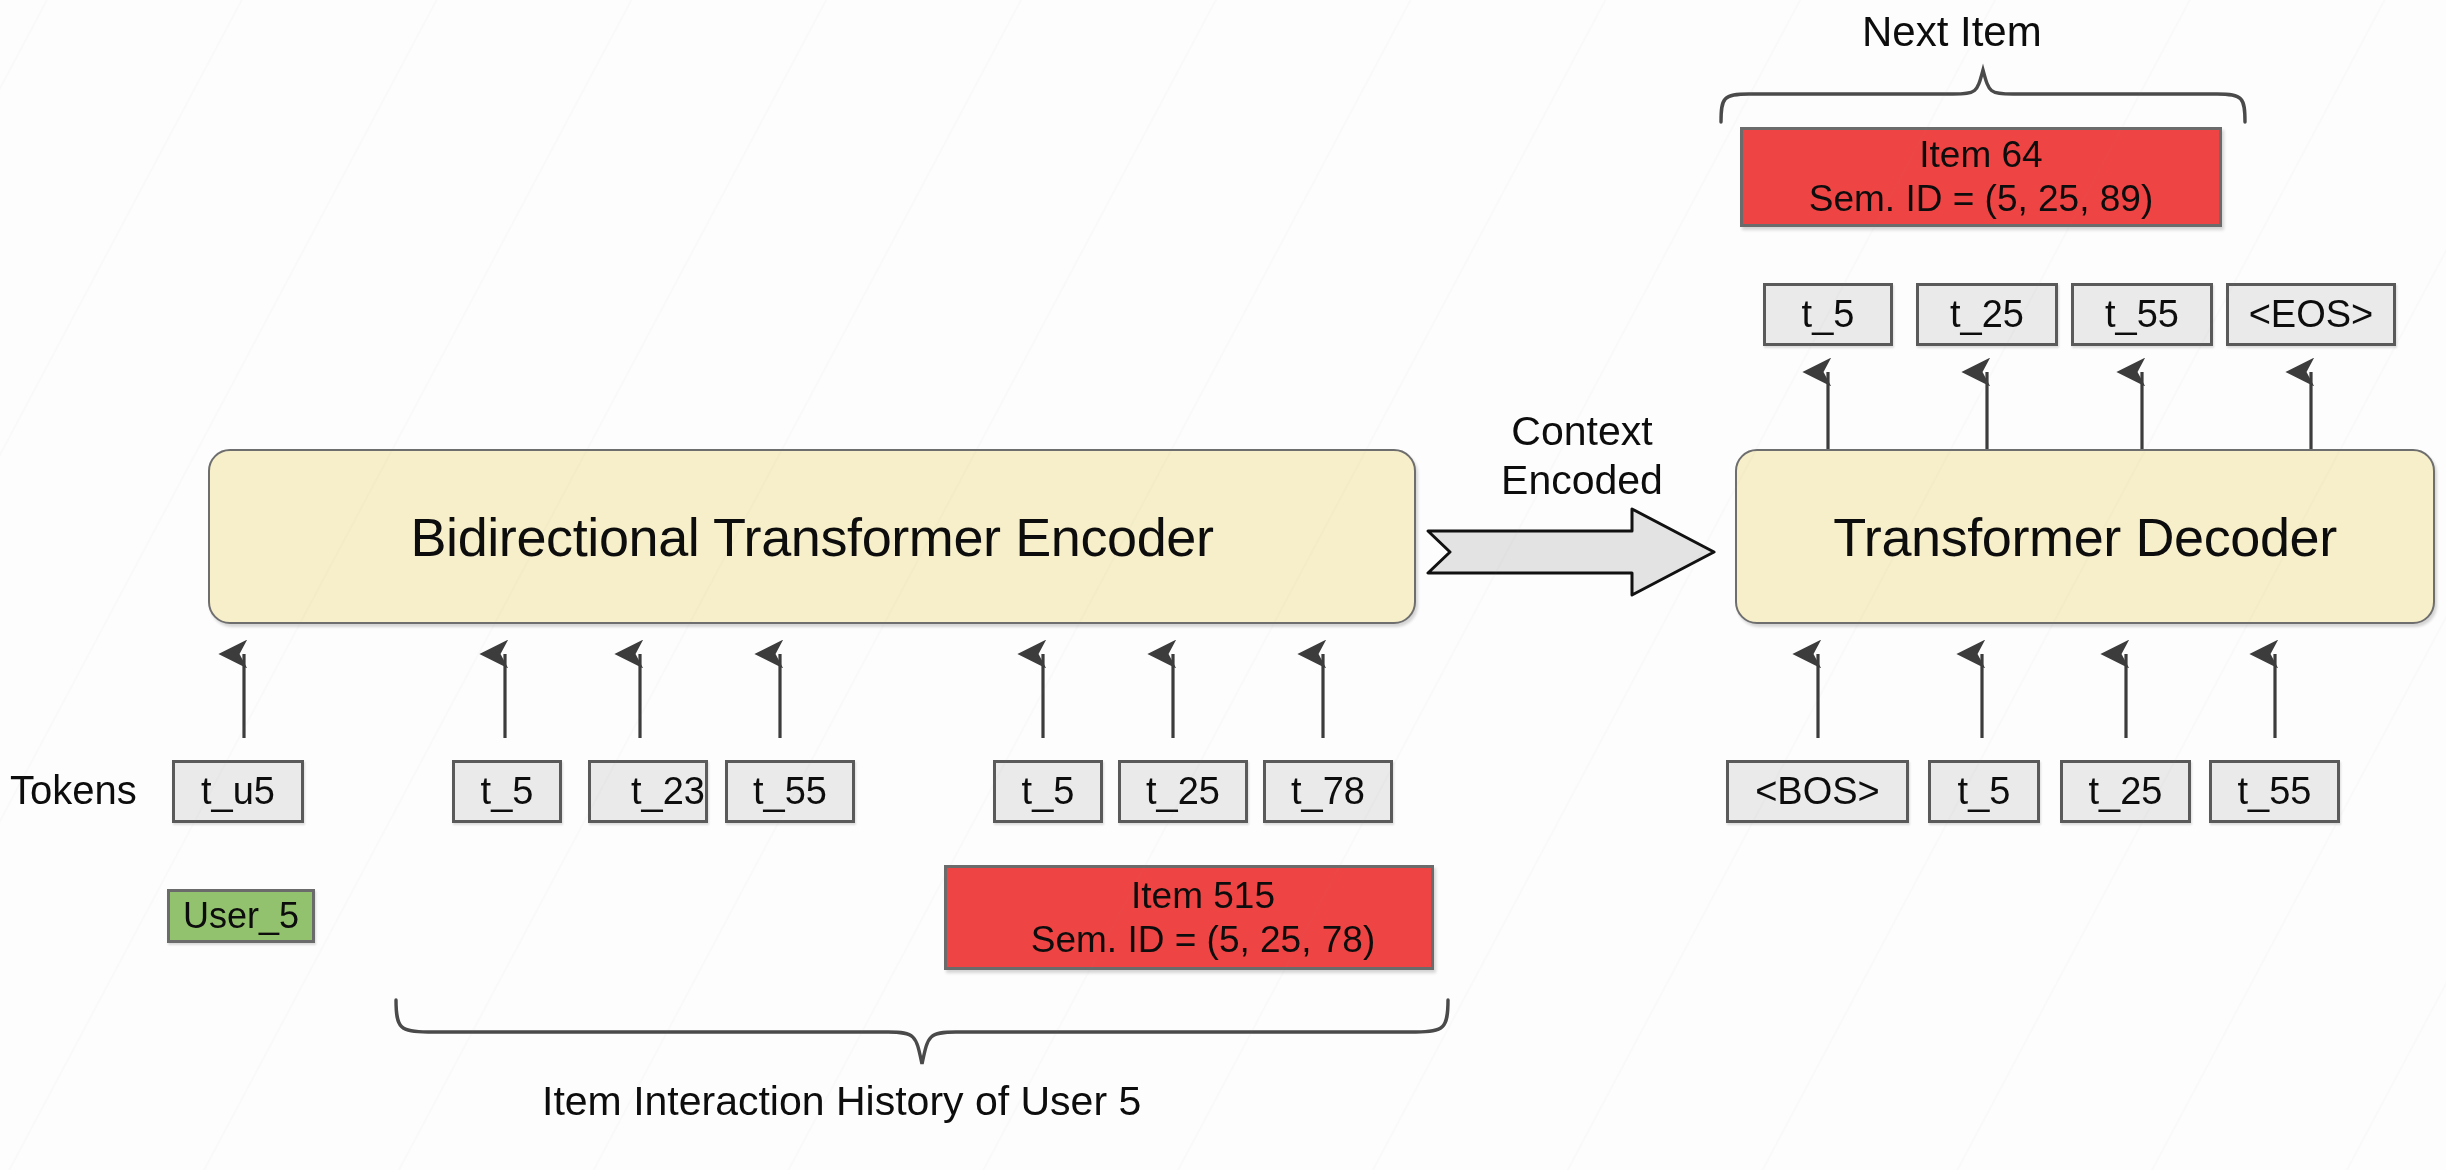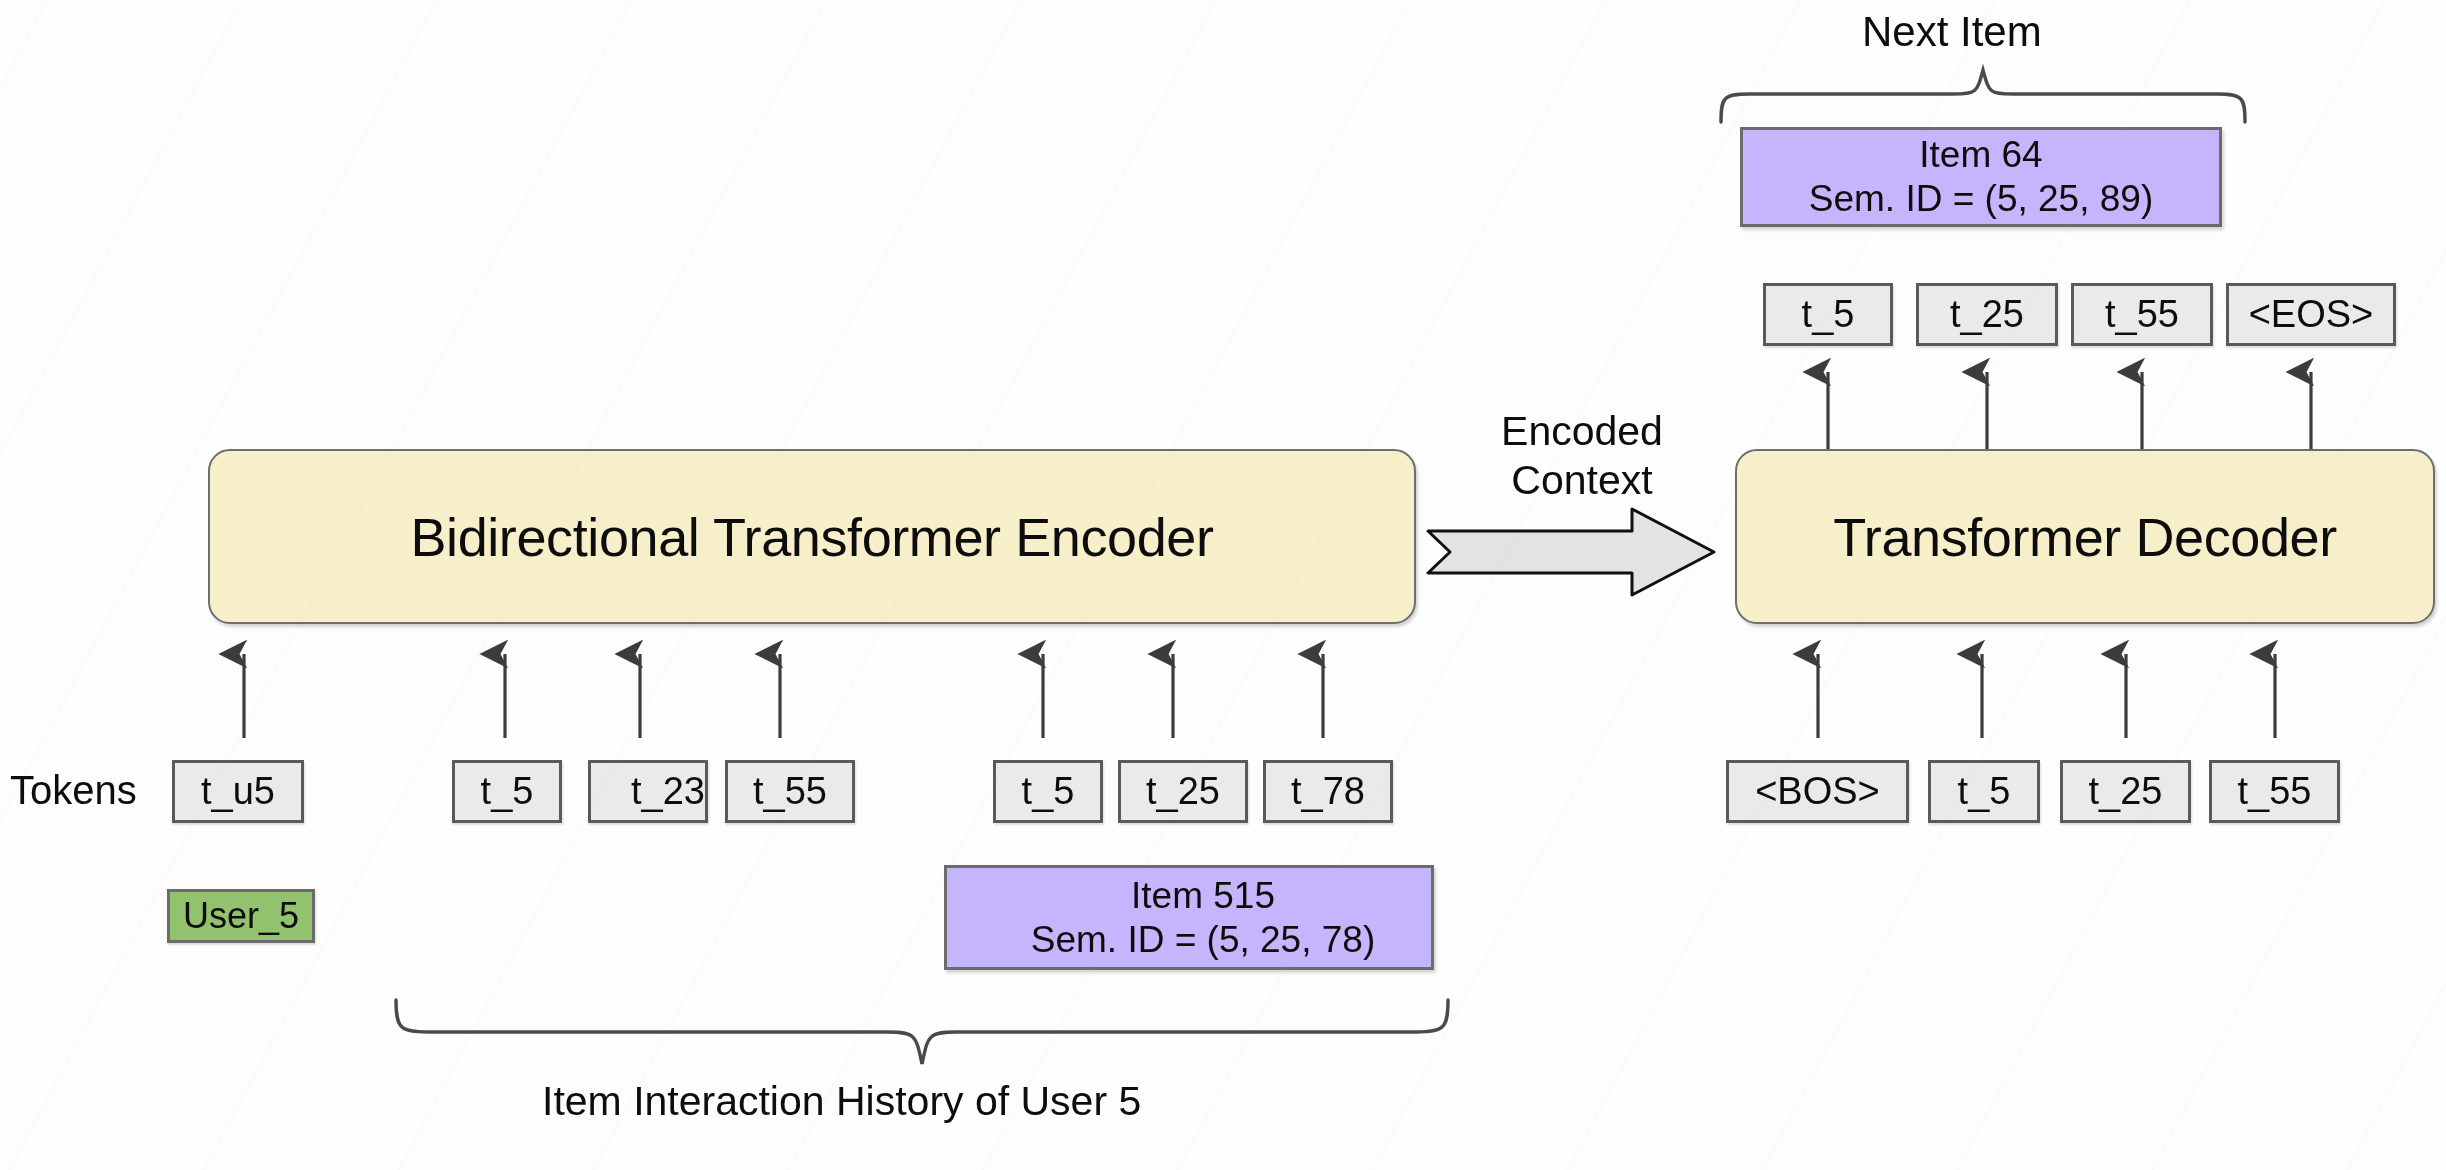--- a/index.html
+++ b/index.html
@@ -50,21 +50,21 @@
     box-shadow: 1px 2px 2px rgba(0,0,0,0.13);
   }
   .token-label {
     font-size: 38px;
     color: #0d0d0d;
     white-space: nowrap;
   }
 
   
   .item-box {
-    background: #c4b5fd;
+    background: #ef4444;
     border: 3px solid #6b6b6b;
     display: flex;
     flex-direction: column;
     align-items: center;
     justify-content: center;
     box-shadow: 2px 3px 3px rgba(0,0,0,0.16);
   }
   .item-line {
     font-size: 37px;
     color: #0d0d0d;
@@ -164,22 +164,22 @@
       <line x1="382" y1="92" x2="382" y2="12"></line>
       <line x1="551" y1="92" x2="551" y2="12"></line>
     </g>
   </svg>
 
   <div class="abs module" style="left:208px; top:449px; width:1208px; height:175px;">
     <span class="module-label">Bidirectional Transformer Encoder</span>
   </div>
 
   <div class="abs two-line" style="left:1452px; top:407px; width:260px;">
+    <div>Context</div>
     <div>Encoded</div>
-    <div>Context</div>
   </div>
 
   <svg class="abs" width="300" height="90" style="left:1426px; top:507px;">
     <path d="M2,24 L24,45 L2,66 L206,66 L206,88 L288,45 L206,2 L206,24 Z" fill="#e3e3e3" stroke="#111111" stroke-width="3" stroke-linejoin="round"></path>
   </svg>
 
   <div class="abs module" style="left:1735px; top:449px; width:700px; height:175px;">
     <span class="module-label">Transformer Decoder</span>
   </div>
 

